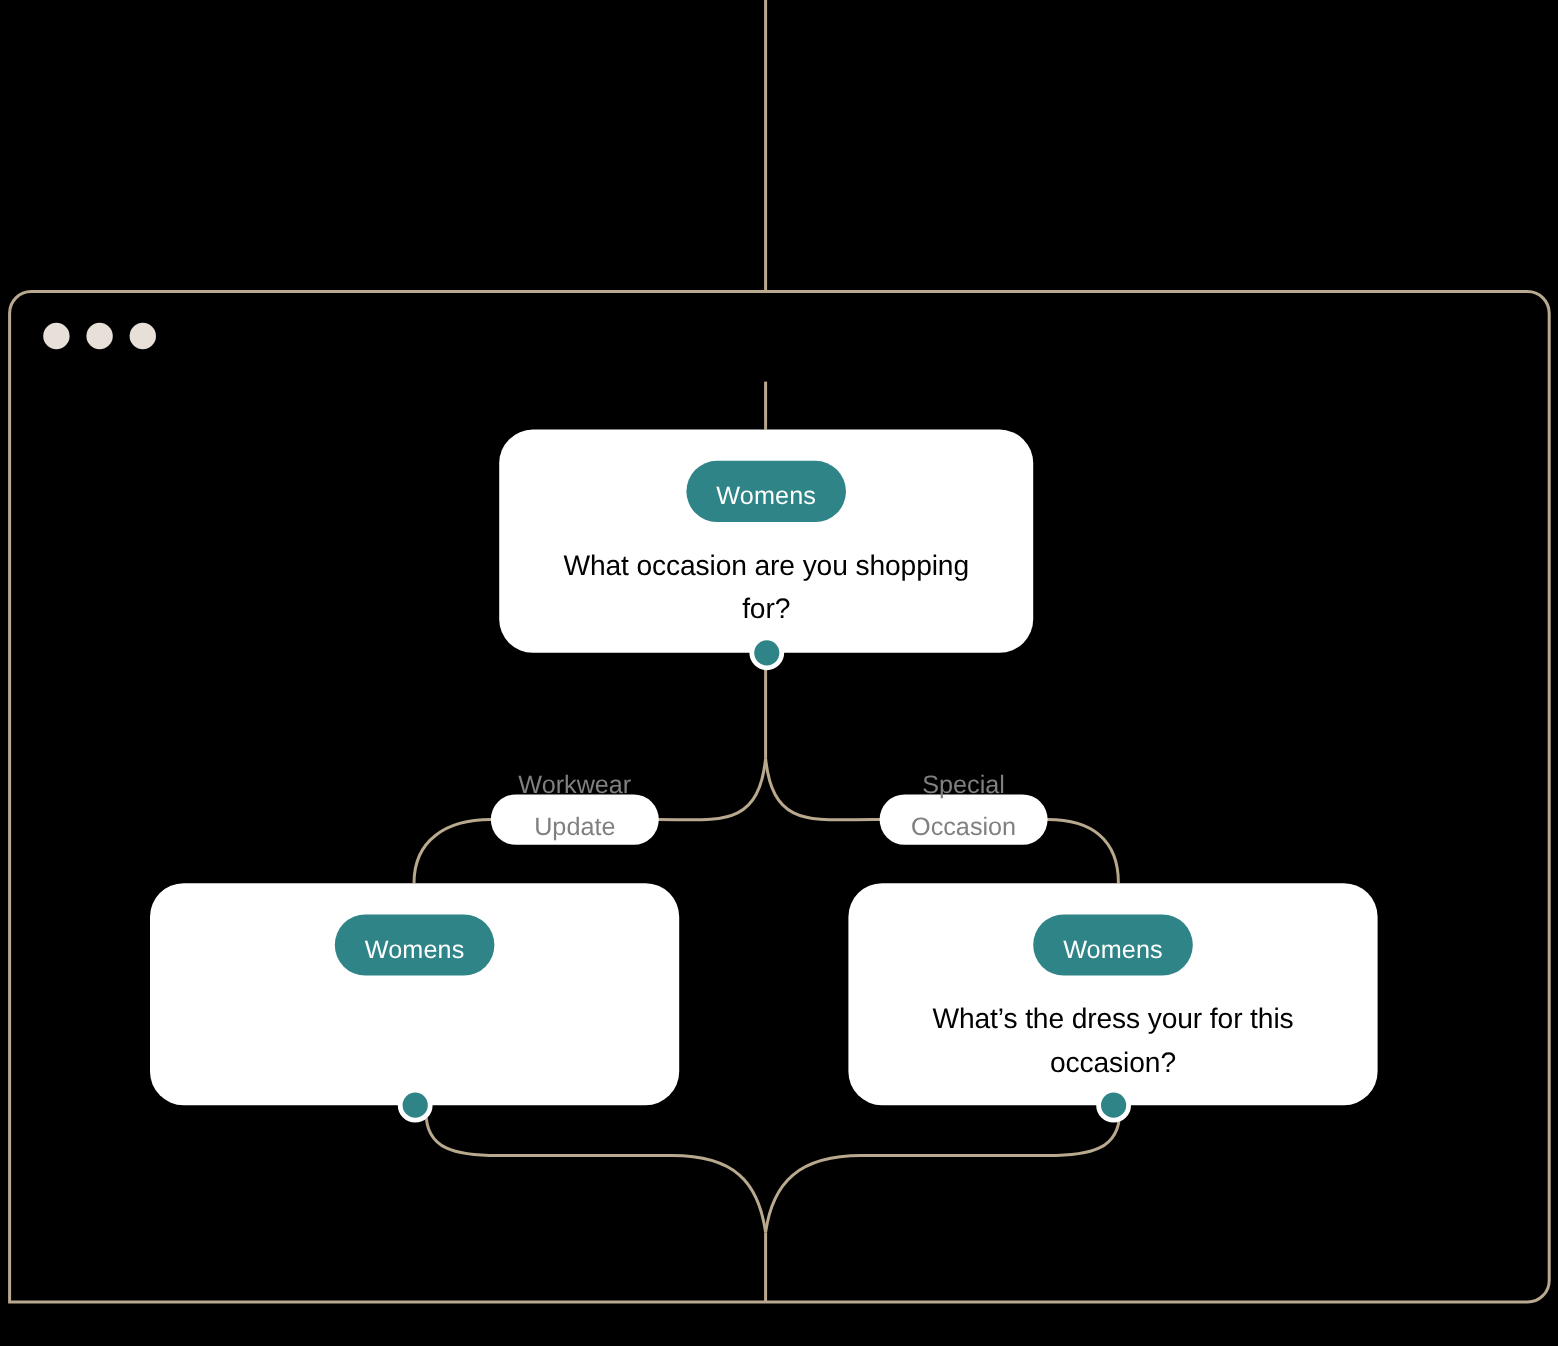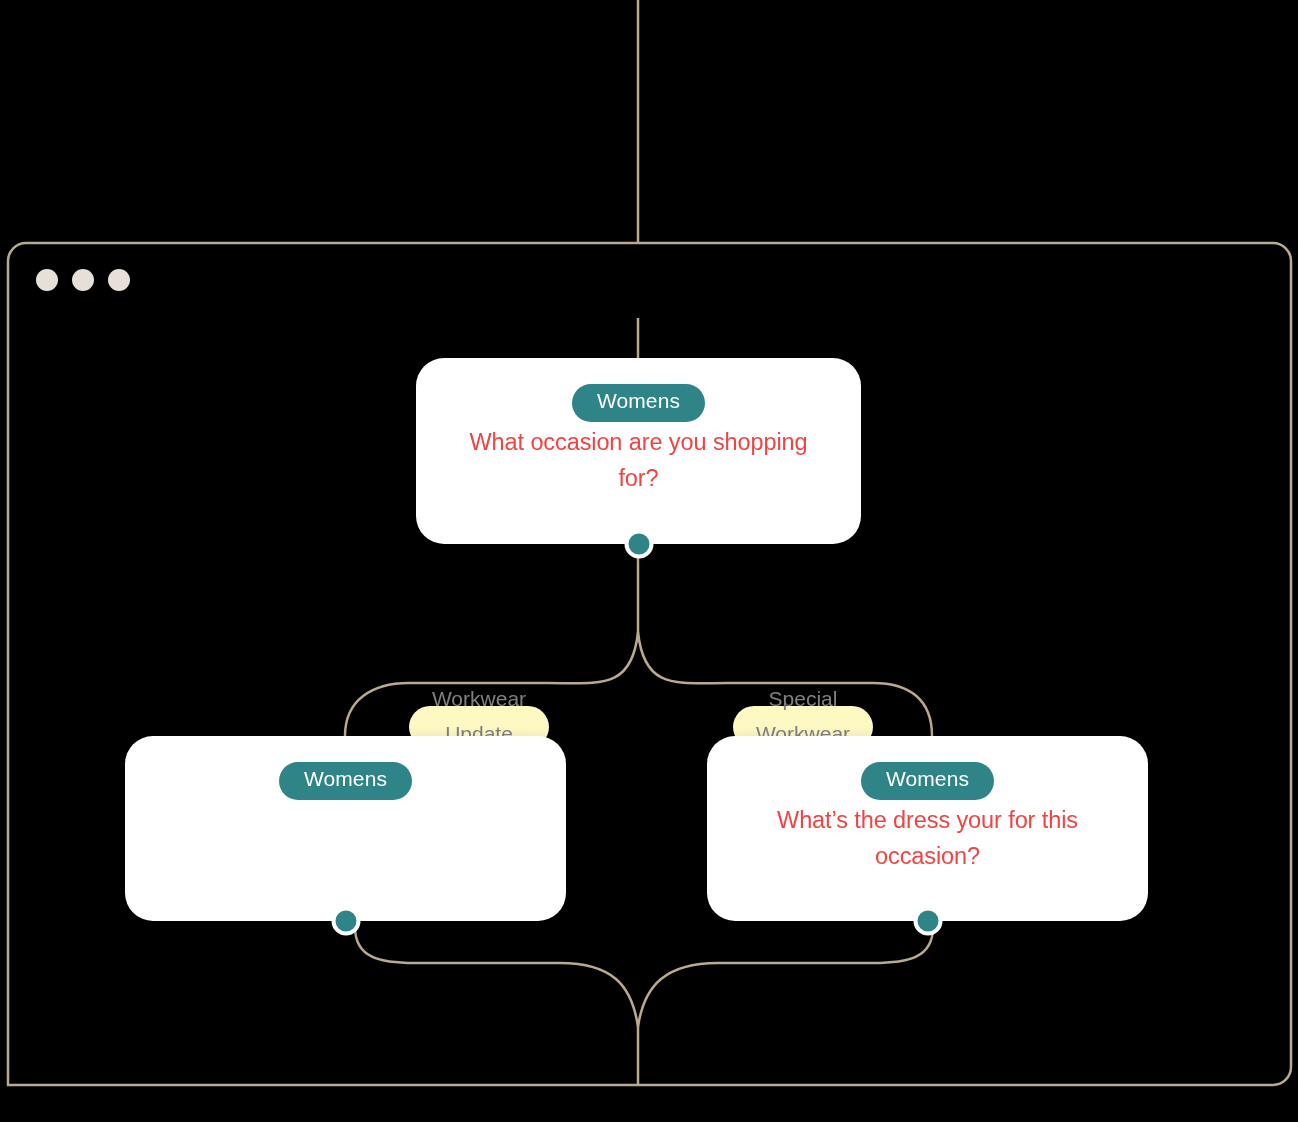--- a/index.html
+++ b/index.html
@@ -58,31 +58,31 @@
     flex-direction: column;
     align-items: center;
     box-shadow: 0 6px 16px rgba(0,0,0,0.22);
   }
   .node-badge {
     background: #2F8487;
     color: #FFFFFF;
     font-size: 21px;
     line-height: 1;
     letter-spacing: 0.1px;
-    padding: 6px 25px 11px;
+    padding: 19px 25px 11px;
     border-radius: 999px;
     margin-top: 26px;
     white-space: nowrap;
   }
   .node-text {
-    color: #ef4444;
+    color: #000000;
     font-size: 23.5px;
     line-height: 36px;
     text-align: center;
-    margin-top: 2px;
+    margin-top: 18px;
     padding: 0 52px;
     letter-spacing: -0.1px;
   }
   .node-handle {
     position: absolute;
     left: 50%;
     bottom: 0;
     transform: translate(-50%, 50%);
     width: 21px;
     height: 21px;
@@ -94,26 +94,25 @@
 
   #node-root  { left: 416px; top: 358px; width: 445px; height: 186px; }
   #node-left  { left: 125px; top: 736px; width: 441px; height: 185px; }
   #node-right { left: 707px; top: 736px; width: 441px; height: 185px; }
 
   
   .edge-label {
     position: absolute;
     width: 140px;
     height: 42px;
-    background: #fef9c3;
+    background: #ffffff;
     border-radius: 999px;
     display: flex;
     align-items: center;
     justify-content: center;
-    margin-top: 44px;
   }
   .edge-label-text {
     color: #808080;
     font-size: 21px;
     line-height: 35px;
     text-align: center;
     white-space: pre-line;
     width: 140px;
     
     transform: translateY(-11px);
@@ -163,21 +162,21 @@
     <div class="node-handle"></div>
   </div>
 
   <div class="edge-label" id="edge-label-left">
     <span class="edge-label-text">Workwear
 Update</span>
   </div>
 
   <div class="edge-label" id="edge-label-right">
     <span class="edge-label-text">Special
-Workwear</span>
+Occasion</span>
   </div>
 
   <div class="node" id="node-left">
     <div class="node-badge">Womens</div>
     <div class="node-handle"></div>
   </div>
 
   <div class="node" id="node-right">
     <div class="node-badge">Womens</div>
     <div class="node-text">What’s the dress your for this occasion?</div>

